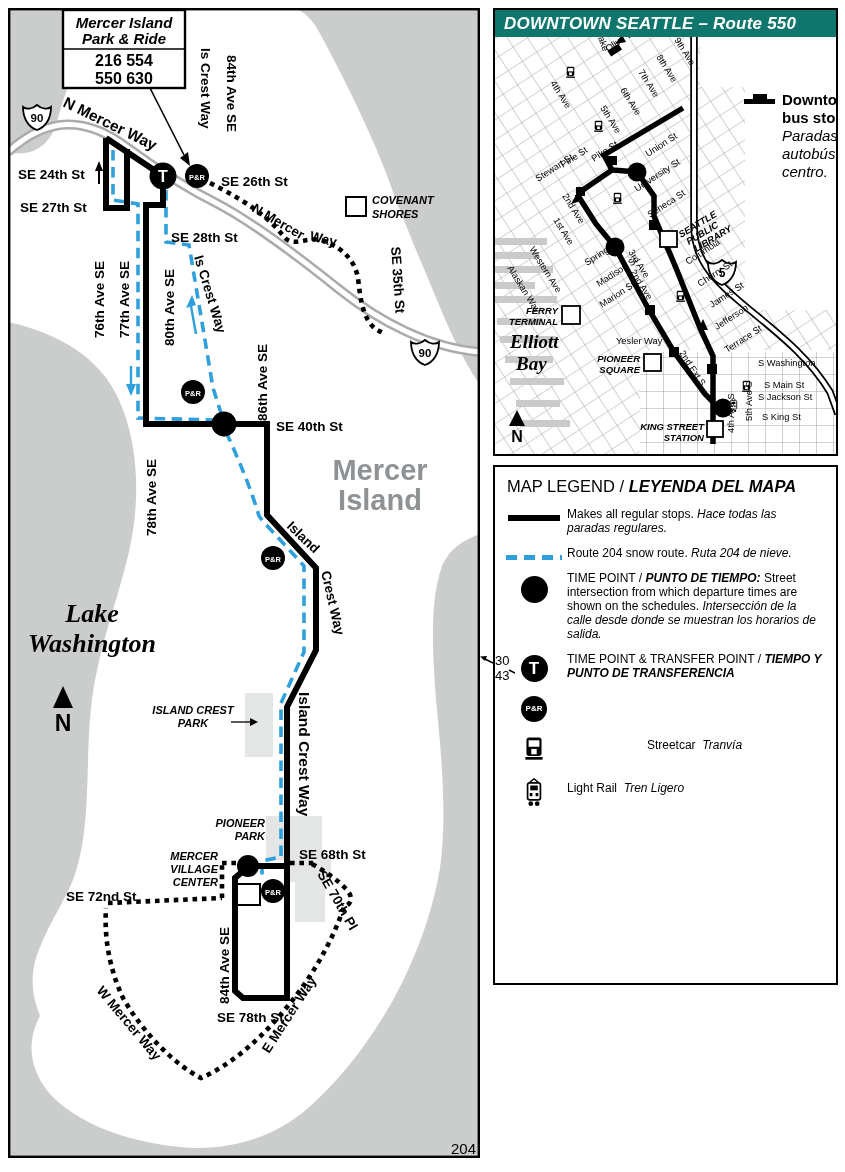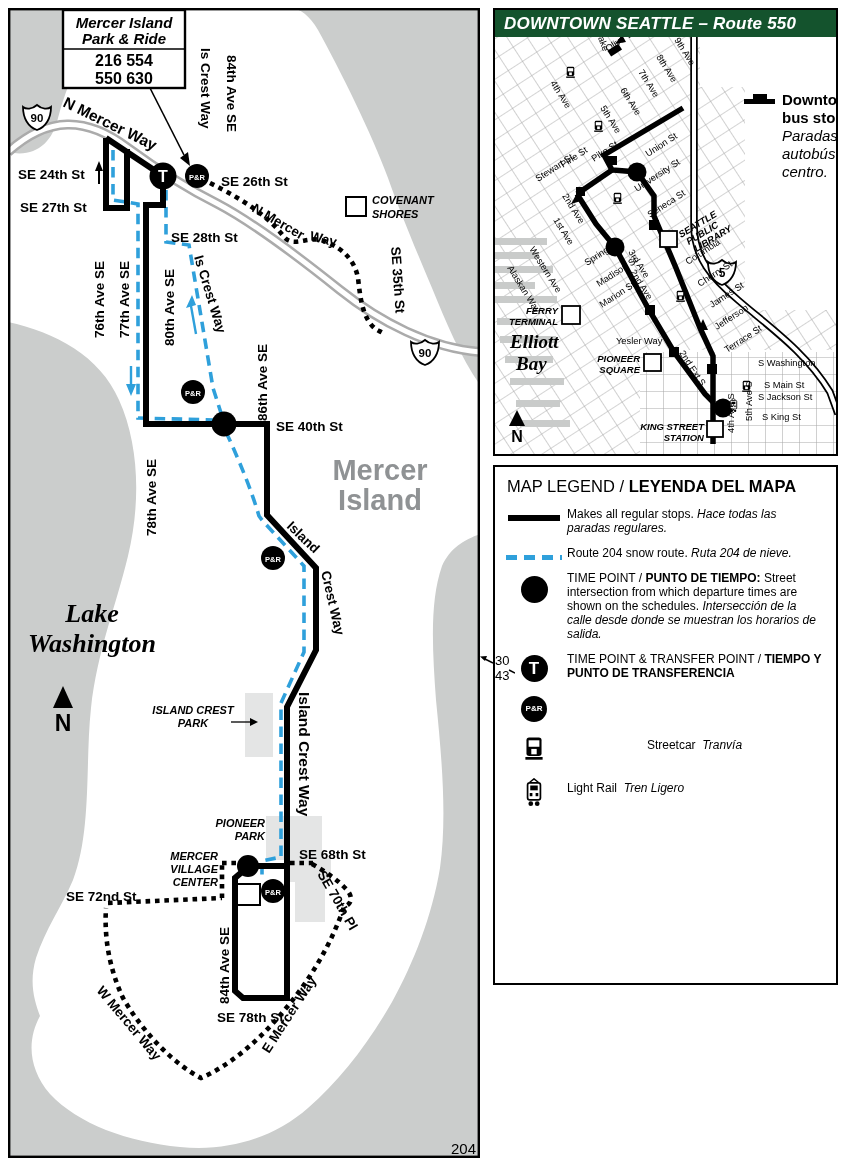--- a/index.html
+++ b/index.html
@@ -1,26 +1,26 @@
 <!DOCTYPE html>
 <html><head>
 <meta charset="utf-8">
 <style>
   html,body{margin:0;padding:0;background:#fff;}
   body{width:845px;height:1172px;position:relative;font-family:"Liberation Sans",sans-serif;}
   .panel{position:absolute;background:#fff;}
   #main-map{left:8px;top:8px;width:472px;height:1150px;}
   #inset{left:493px;top:8px;width:341px;height:444px;border:2px solid #000;}
-  #inset-titlebar{background:#14532d;color:#fff;height:27px;line-height:27px;font-weight:bold;font-style:italic;font-size:17px;padding-left:9px;letter-spacing:.2px;}
+  #inset-titlebar{background:#0f766e;color:#fff;height:27px;line-height:27px;font-weight:bold;font-style:italic;font-size:17px;padding-left:9px;letter-spacing:.2px;}
   #legend{left:493px;top:465px;width:345px;height:520px;border:2px solid #000;box-sizing:border-box;padding:8px 12px 6px 6px;}
   .ltitle{font-size:16.5px;font-weight:bold;margin:2px 0 2px 6px;}
   .lrow{display:flex;margin-top:11px;}
   .lsw{flex:0 0 66px;display:flex;justify-content:center;align-items:flex-start;padding-top:3px;}
   .ltx{flex:1;font-size:12px;line-height:1.17;color:#000;padding-right:2px;}
-  .b{font-weight:normal}.i{font-style:italic}.bi{font-weight:bold;}
+  .b{font-weight:normal}.i{font-style:italic}.bi{font-weight:bold;font-style:italic}
   .swline{width:52px;height:6px;background:#000;margin-top:5px;}
   .swdot{width:54px;height:5px;margin-top:6px;background:repeating-linear-gradient(90deg,#000 0 5px,transparent 5px 9.5px);}
   .swsnow{width:56px;height:4.5px;margin-top:6px;background:repeating-linear-gradient(90deg,#2FA0DB 0 11px,transparent 11px 18px);}
   .swcircle{width:27px;height:27px;border-radius:50%;background:#000;margin-top:2px;}
   .ticon{width:27px;height:27px;border-radius:50%;background:#000;color:#fff;font-weight:bold;font-size:17px;text-align:center;line-height:27px;}
   .pricon{width:26px;height:26px;border-radius:50%;background:#000;color:#fff;font-weight:bold;font-size:8px;text-align:center;line-height:26px;}
   .sqicon{width:19px;height:19px;border:2px solid #000;background:#fff;}
   svg text{fill:#000;}
   .sb{font:bold 13.5px "Liberation Sans",sans-serif;}
   .sbi{font:italic bold 11px "Liberation Sans",sans-serif;}

